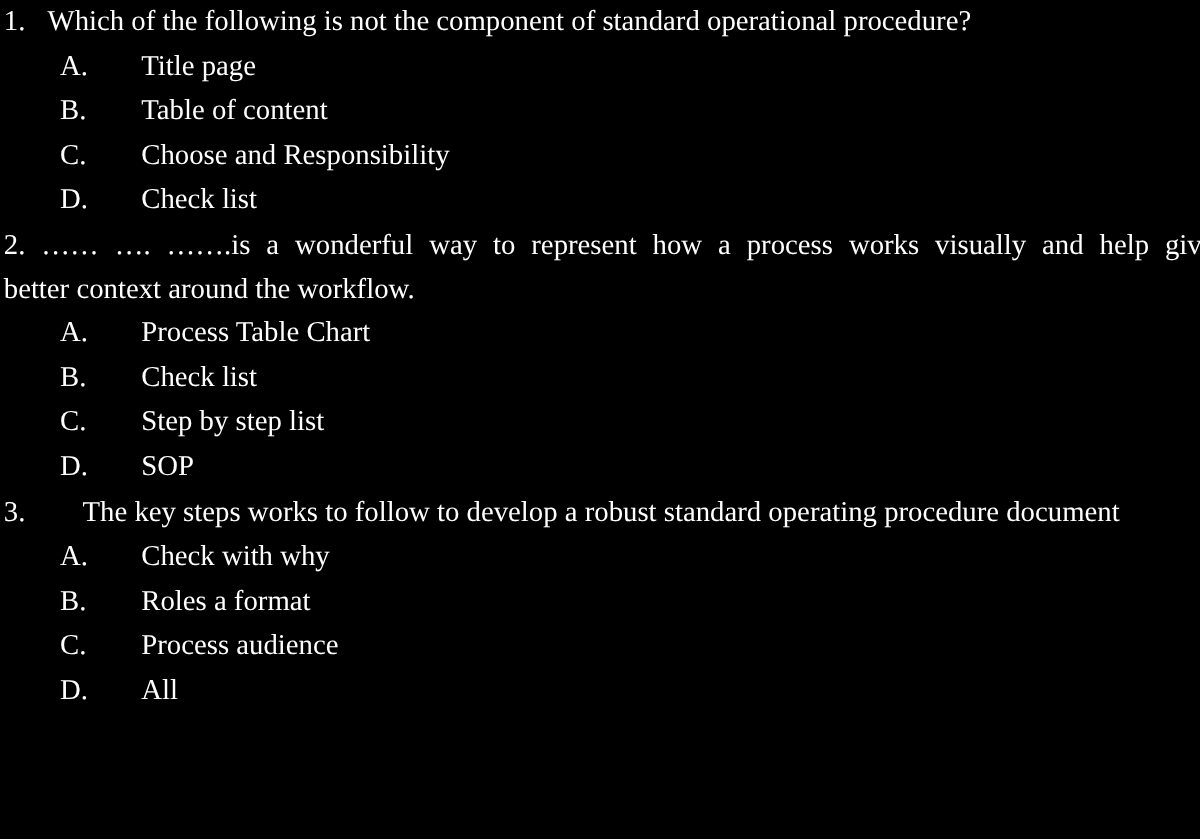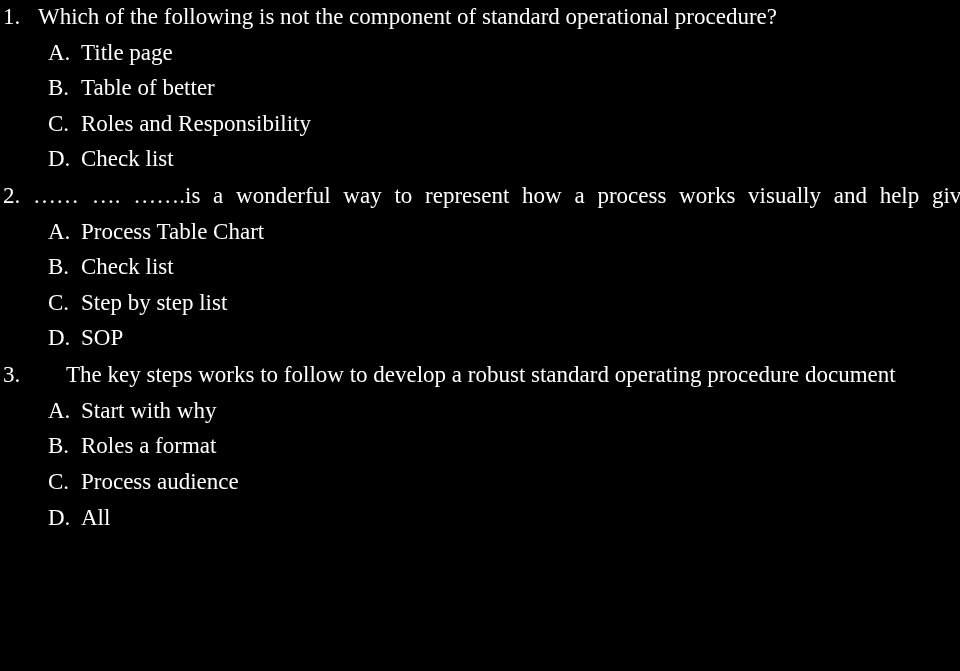--- a/index.html
+++ b/index.html
@@ -47,20 +47,21 @@
       display: flex;
       align-items: baseline;
       padding-left: 48px;
       line-height: 1.55;
     }
     .opt-letter {
       min-width: 33px;
     }
     .opt-text {
       flex: 1;
+      margin-left: 32px;
     }
     .q3-number {
       min-width: 66px;
       text-align: left;
       padding-left: 3px;
     }
   </style>
 </head>
 <body>
 
@@ -68,38 +69,39 @@
   <div class="question-line">
     <span class="q-number">1.</span>
     <span class="q-text">Which of the following is not the component of standard operational procedure?</span>
   </div>
   <div class="option-line">
     <span class="opt-letter">A.</span>
     <span class="opt-text">Title page</span>
   </div>
   <div class="option-line">
     <span class="opt-letter">B.</span>
-    <span class="opt-text">Table of better</span>
+    <span class="opt-text">Table of content</span>
   </div>
   <div class="option-line">
     <span class="opt-letter">C.</span>
-    <span class="opt-text">Roles and Responsibility</span>
+    <span class="opt-text">Choose and Responsibility</span>
   </div>
   <div class="option-line">
     <span class="opt-letter">D.</span>
     <span class="opt-text">Check list</span>
   </div>
 </div>
 
 <div class="question-block">
   <div class="q2-text">
     <div class="q2-line1" style="white-space:nowrap;">
       <span>2.</span>
       <span>…… …. …….is</span><span> a wonderful way to represent how a process works visually and help giv</span>
     </div>
+    <div>better context around the workflow.</div>
   </div>
   <div class="option-line">
     <span class="opt-letter">A.</span>
     <span class="opt-text">Process Table Chart</span>
   </div>
   <div class="option-line">
     <span class="opt-letter">B.</span>
     <span class="opt-text">Check list</span>
   </div>
   <div class="option-line">
@@ -112,21 +114,21 @@
   </div>
 </div>
 
 <div class="question-block">
   <div class="question-line" style="white-space:nowrap;">
     <span class="q3-number">3.</span>
     <span class="q-text">The key steps works to follow to develop a robust standard operating procedure document</span>
   </div>
   <div class="option-line">
     <span class="opt-letter">A.</span>
-    <span class="opt-text">Start with why</span>
+    <span class="opt-text">Check with why</span>
   </div>
   <div class="option-line">
     <span class="opt-letter">B.</span>
     <span class="opt-text">Roles a format</span>
   </div>
   <div class="option-line">
     <span class="opt-letter">C.</span>
     <span class="opt-text">Process audience</span>
   </div>
   <div class="option-line">

